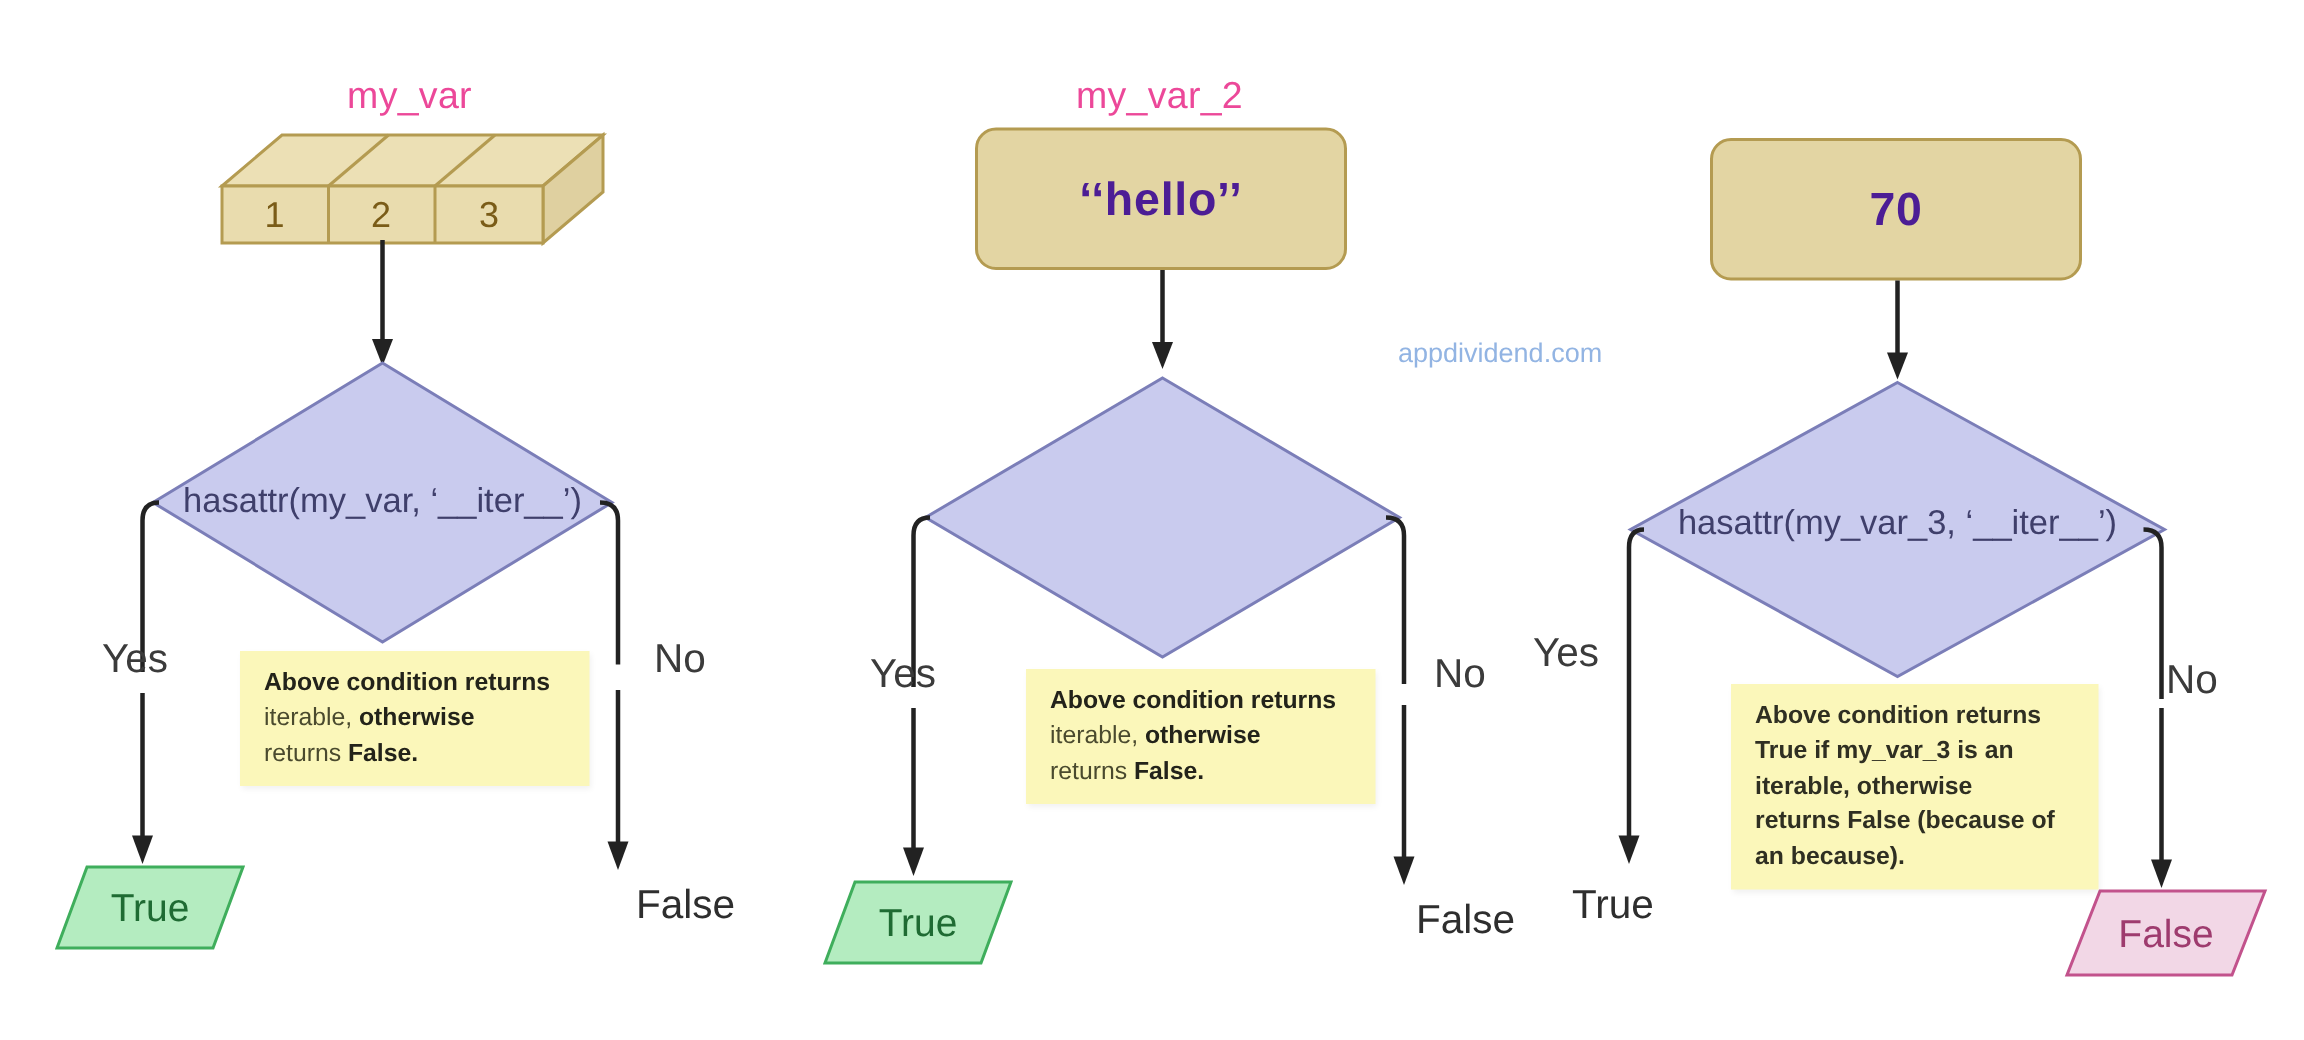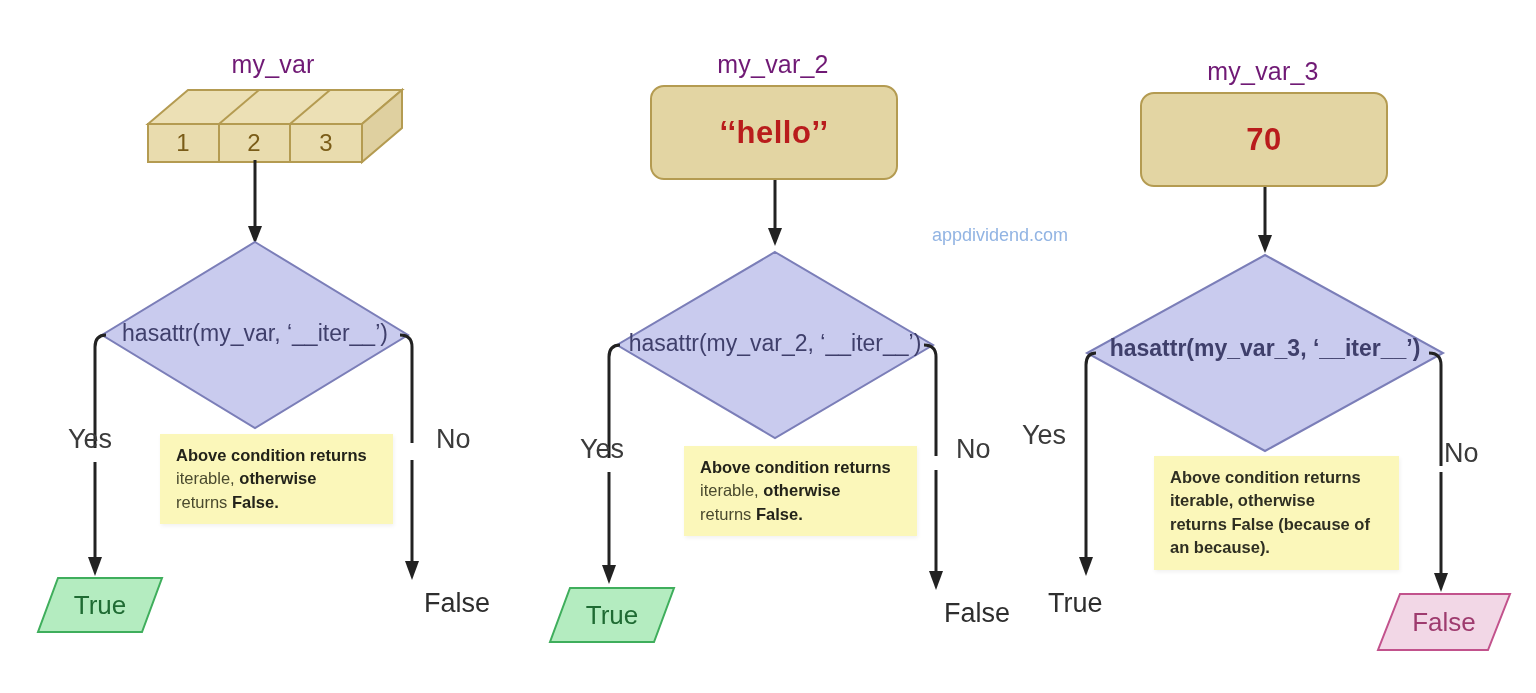--- a/index.html
+++ b/index.html
@@ -17,21 +17,21 @@
     height: 693px;
     background: #ffffff;
     overflow: hidden;
   }
 
   .abs { position: absolute; }
 
   
   .var-title {
     font-size: 25px;
-    color: #701a75;
+    color: #ec4899;
     letter-spacing: 0.2px;
     text-align: center;
     white-space: nowrap;
   }
 
   
   .listbox-wrap { width: 270px; height: 90px; }
   .listbox-wrap svg { display: block; overflow: visible; }
   .cellnum {
     font-family: "Liberation Sans", sans-serif;
@@ -44,21 +44,21 @@
     background: #e3d5a3;
     border: 2px solid #b49b51;
     border-radius: 14px;
     display: flex;
     align-items: center;
     justify-content: center;
     box-sizing: border-box;
   }
   .valuebox span {
     font-size: 31px;
-    color: #b91c1c;
+    color: #4c1d95;
     font-weight: 600;
     letter-spacing: 0.5px;
   }
 
   
   .diamond-wrap svg { display: block; overflow: visible; }
   .diamond-poly {
     fill: #c9cbee;
     stroke: #7b7eb8;
     stroke-width: 2;
@@ -229,21 +229,20 @@
       <svg width="30" height="72" viewBox="0 0 30 72">
         <line x1="15" y1="0" x2="15" y2="54"></line>
         <polygon points="15,66 8,48 22,48" fill="#222222"></polygon>
       </svg>
     </div>
 
     <div class="abs diamond-wrap" style="left:103px; top:250px; width:320px; height:190px;">
       <svg width="320" height="190" viewBox="0 0 320 190">
         <polygon class="diamond-poly" points="160,2 318,95 160,188 2,95"></polygon>
       </svg>
-      <div class="diamond-label" style="top:80px;">hasattr(my_var_2, ‘__iter__’)</div>
     </div>
 
     <div class="abs conn" style="left:84px; top:330px;">
       <svg width="30" height="130" viewBox="0 0 30 130">
         <path d="M 24,15 Q 13,15 13,27 L 13,128"></path>
       </svg>
     </div>
     <div class="abs branch-label" style="left:68px; top:434px;">Yes</div>
     <div class="abs conn" style="left:84px; top:472px;">
       <svg width="30" height="120" viewBox="0 0 30 120">
@@ -281,38 +280,37 @@
         <span>iterable, </span><b>otherwise</b>
       </div>
       <div class="line">
         <span>returns </span><b>False.</b>
       </div>
     </div>
   </div>
 
   <div class="abs" style="left:1012px; top:0px; width:524px; height:693px;">
 
-    <div class="abs var-title" style="left:126px; top:57px; width:250px;">my_var_3</div>
 
     <div class="abs valuebox" style="left:128px; top:92px; width:248px; height:95px;">
       <span>70</span>
     </div>
 
     <div class="abs conn" style="left:238px; top:187px;">
       <svg width="30" height="72" viewBox="0 0 30 72">
         <line x1="15" y1="0" x2="15" y2="54"></line>
         <polygon points="15,66 8,48 22,48" fill="#222222"></polygon>
       </svg>
     </div>
 
     <div class="abs diamond-wrap" style="left:73px; top:253px; width:360px; height:200px;">
       <svg width="360" height="200" viewBox="0 0 360 200">
         <polygon class="diamond-poly" points="180,2 358,100 180,198 2,100"></polygon>
       </svg>
-      <div class="diamond-label" style="top:82px;font-weight:bold;">hasattr(my_var_3, ‘__iter__’)</div>
+      <div class="diamond-label" style="top:82px;">hasattr(my_var_3, ‘__iter__’)</div>
     </div>
 
     <div class="abs conn" style="left:62px; top:338px;">
       <svg width="30" height="245" viewBox="0 0 30 245">
         <path d="M 22,15 Q 12,15 12,27 L 12,222"></path>
         <polygon points="12,238 5,219 19,219" fill="#222222"></polygon>
       </svg>
     </div>
     <div class="abs branch-label" style="left:10px; top:420px;">Yes</div>
     <div class="abs plain-outcome" style="left:36px; top:588px;">True</div>
@@ -332,20 +330,21 @@
 
     <div class="abs para-wrap" style="left:364px; top:592px;">
       <svg width="136" height="60" viewBox="0 0 136 60">
         <polygon class="para-pink" points="24,2 134,2 112,58 2,58"></polygon>
       </svg>
       <div class="para-label lbl-pink" style="left:0; top:15px; width:136px;">False</div>
     </div>
 
     <div class="abs note plainnote" style="left:142px; top:456px; width:245px;">
       <div class="line">Above condition  returns</div>
+      <div class="line">True if my_var_3 is an</div>
       <div class="line">iterable, otherwise</div>
       <div class="line">returns False (because of</div>
       <div class="line">an because).</div>
     </div>
   </div>
 
   <div class="abs watermark" style="left:932px; top:225px;">appdividend.com</div>
 
 </div>
 

